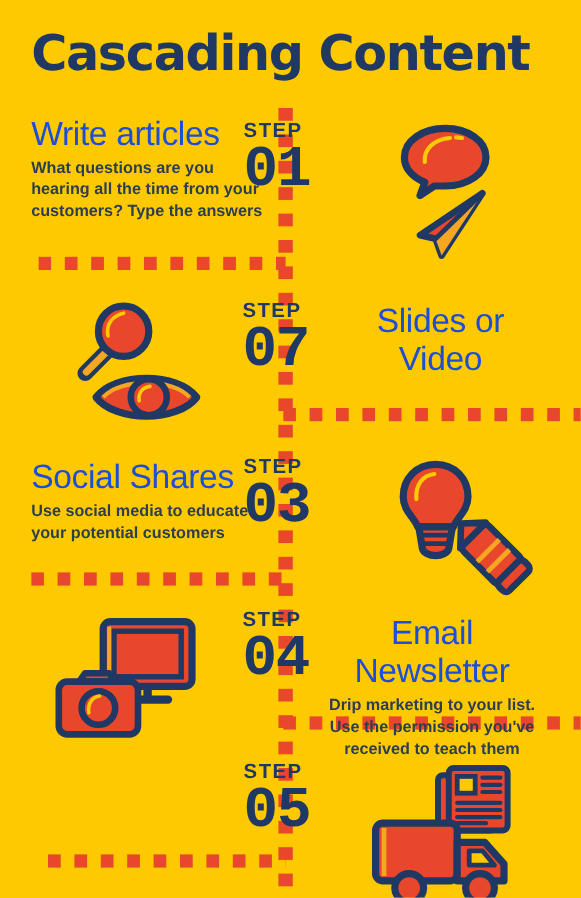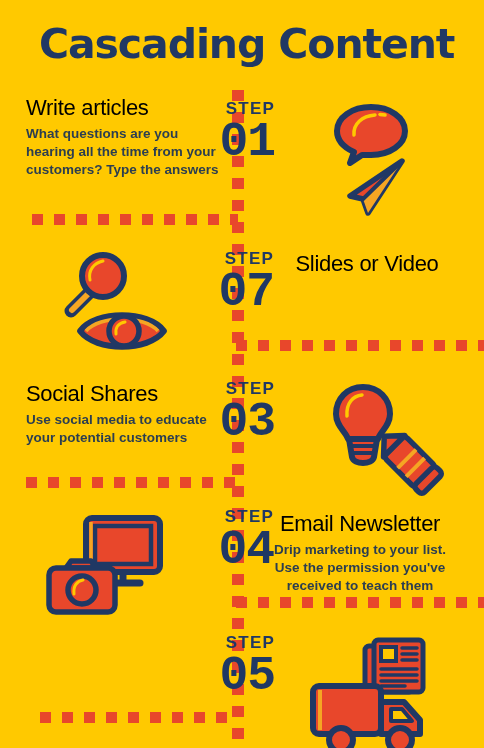--- a/index.html
+++ b/index.html
@@ -25,21 +25,21 @@
   .title-bar {
     position: absolute;
     left: 0; top: 0;
     width: 484px;
     height: 88px;
     display: flex;
     align-items: center;
   }
   .title {
     margin: 0;
-    padding-left: 39px;
+    padding-left: 26px;
     font-family: "DejaVu Sans", sans-serif;
     font-size: 41px;
     font-weight: 700;
     letter-spacing: -1.1px;
     color: #203864;
     white-space: nowrap;
   }
 
   
   .spine {
@@ -71,42 +71,42 @@
   .row {
     position: absolute;
     width: 484px;
   }
   .row .text-block {
     position: absolute;
     color: #203864;
   }
   .heading {
     margin: 0 0 4px 0;
-    font-size: 22px;
+    font-size: 28px;
     font-weight: 400;
     line-height: 1.12;
-    color: #000000;
+    color: #1d4ed8;
     letter-spacing: -0.3px;
   }
   .body {
     margin: 0;
     font-size: 13.5px;
     font-weight: 700;
     line-height: 1.33;
     color: #2C3E50;
   }
   .align-left  { text-align: left; }
   .align-right { text-align: center; }
 
   
   .step-badge {
     position: absolute;
     color: #203864;
     line-height: 1;
-    text-align: right;
+    text-align: left;
     width: 72px;
   }
   .step-word {
     display: block;
     font-size: 17px;
     font-weight: 700;
     letter-spacing: 1.2px;
     margin-bottom: 1px;
   }
   .step-num {

